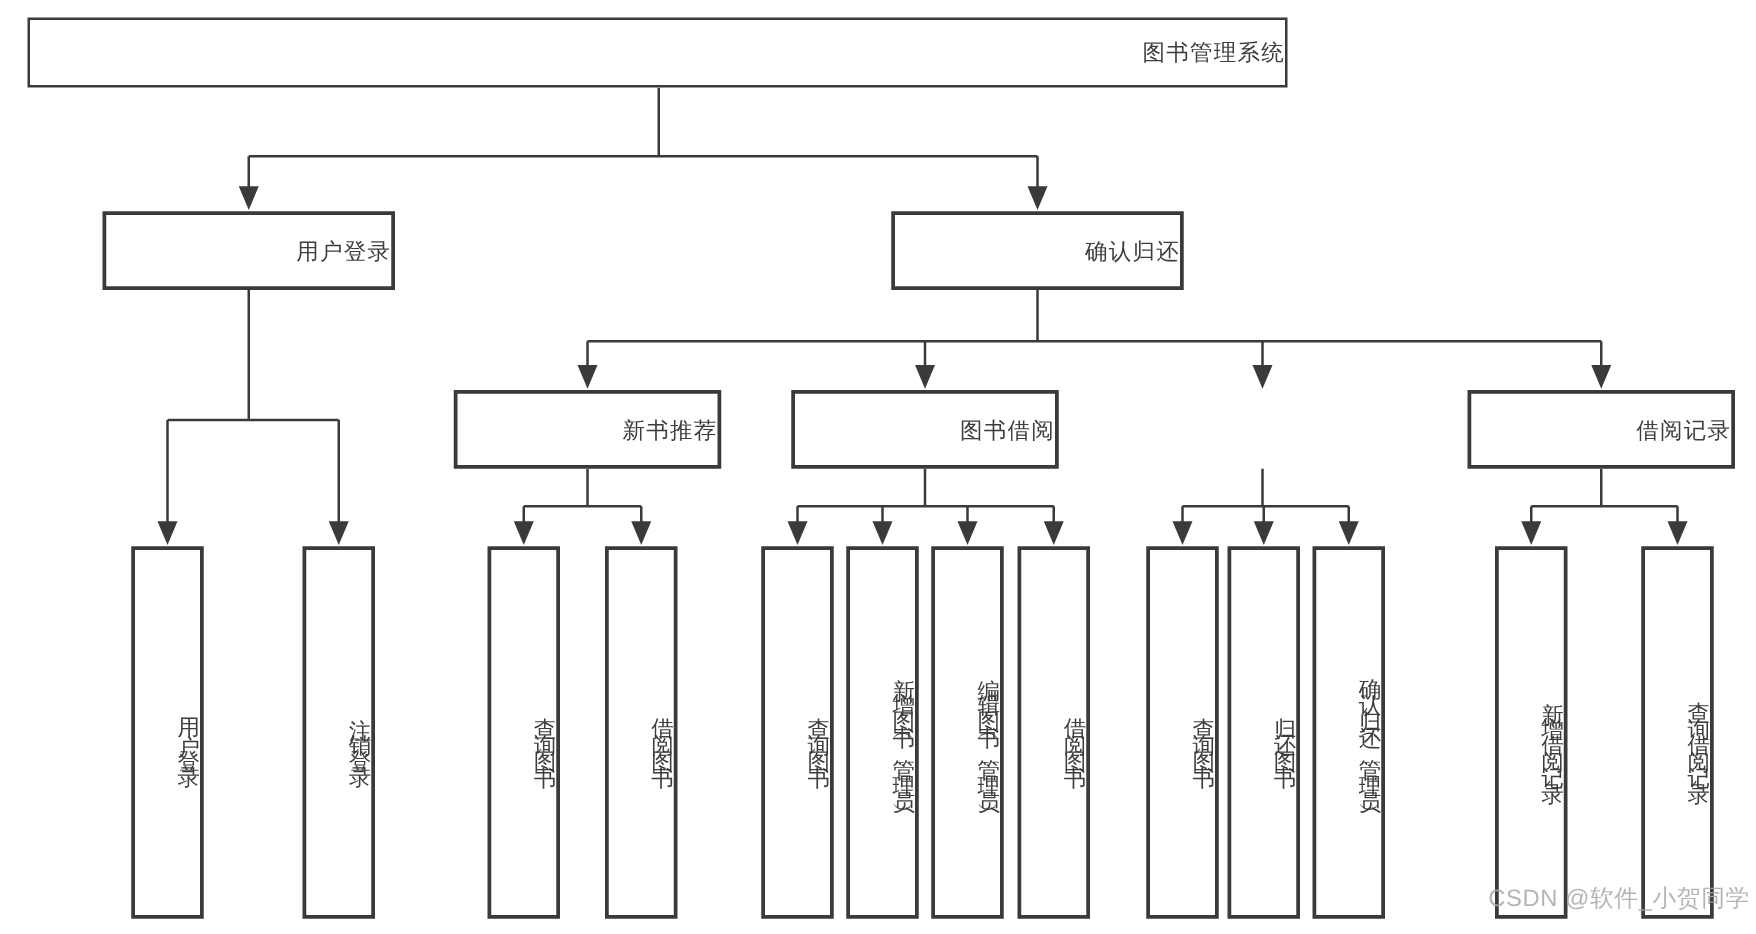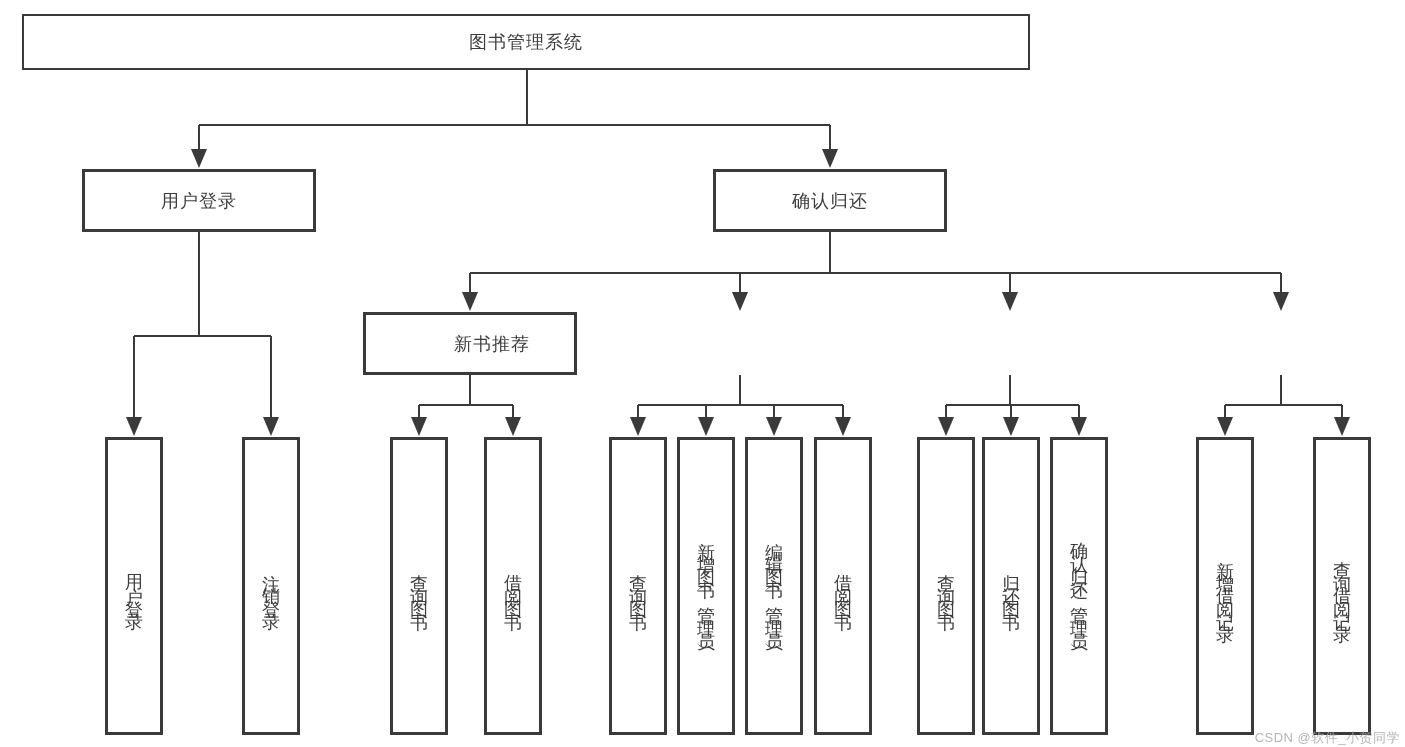--- a/index.html
+++ b/index.html
@@ -20,21 +20,21 @@
   }
   .wires{
     position:absolute;left:0;top:0;width:1405px;height:747px;
     color:var(--line);
     display:block;
   }
   .box{
     position:absolute;
     background:var(--box-background);
     border:3px solid var(--line);
-    display:flex;align-items:center;justify-content:center;
+    display:flex;align-items:center;justify-content:flex-end;
     font-size:18px;
     color:var(--text);
     letter-spacing:1px;
     z-index:2;
   }
   .root{
     left:22px;top:14px;width:1008px;height:56px;
     border-width:2px;
   }
   .l2{top:169px;width:234px;height:63px;}
@@ -43,22 +43,22 @@
   .vtext{
     writing-mode:vertical-rl;
     text-orientation:mixed;
     letter-spacing:13px;
     font-size:18px;
     line-height:1;
     white-space:nowrap;
   }
   .watermark{
     position:absolute;
-    right:5px;bottom:0;
-    font-size:13px;
+    right:5px;bottom:15px;
+    font-size:19px;
     color:var(--watermark);
     opacity:.85;
     letter-spacing:.5px;
     z-index:10;
   }
 </style>
 </head>
 <body>
 
 <div class="canvas">
@@ -103,20 +103,26 @@
   <div class="box l2" style="left:82px">
     <span>用户登录</span>
   </div>
   <div class="box l2" style="left:713px">
     <span>确认归还</span>
   </div>
 
   <div class="box l3" style="left:363px">
     <span>新书推荐</span>
   </div>
+  <div class="box l3" style="left:633px">
+    <span>图书借阅</span>
+  </div>
+  <div class="box l3" style="left:1174px">
+    <span>借阅记录</span>
+  </div>
 
   <div class="box leaf" style="left:105px">
     <span class="vtext">用户登录</span>
   </div>
   <div class="box leaf" style="left:242px">
     <span class="vtext">注销登录</span>
   </div>
   <div class="box leaf" style="left:390px">
     <span class="vtext">查询图书</span>
   </div>

